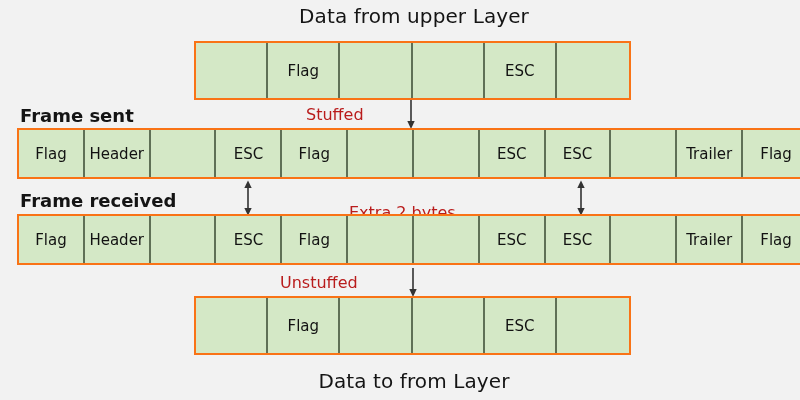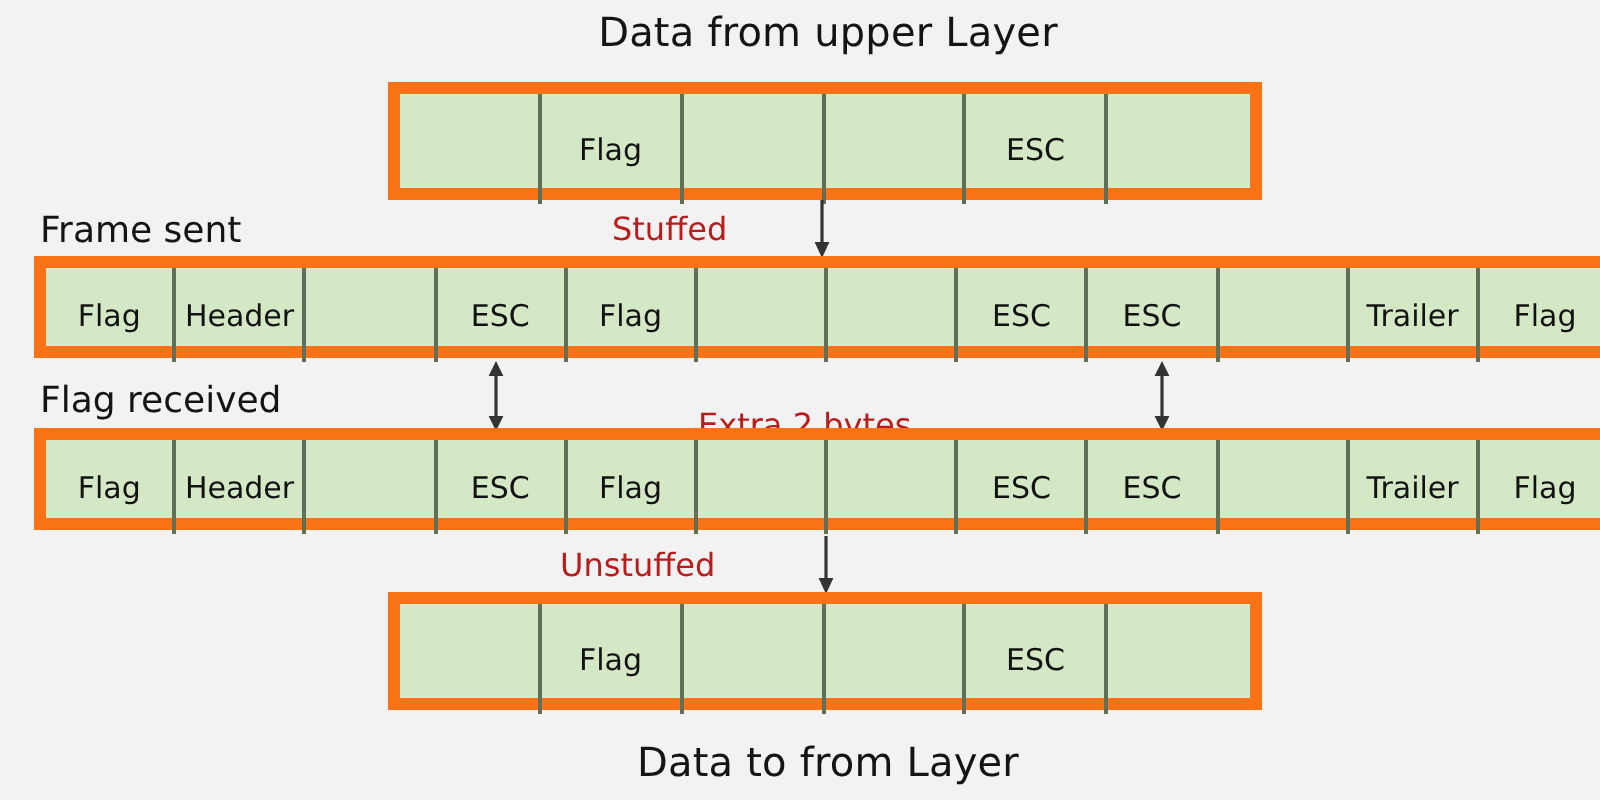--- a/index.html
+++ b/index.html
@@ -33,21 +33,21 @@
     letter-spacing: 0.1px;
     white-space: nowrap;
   }
   #title-top { top: 4px; }
   #title-bottom { top: 369px; }
 
   .row {
     position: absolute;
     display: flex;
     box-sizing: border-box;
-    border: 6px solid #f97316;
+    border: 2px solid #f97316;
     background: #d4e8c6;
   }
   .cell {
     box-sizing: border-box;
     border-right: 2px solid #5f7056;
     display: flex;
     align-items: center;
     justify-content: center;
     font-size: 15px;
     color: #121212;
@@ -74,20 +74,21 @@
   }
   #row-frame-sent { top: 128px; }
   #row-frame-received { top: 214px; }
   #row-frame-sent .cell, #row-frame-received .cell { width: 66.17px; height: 47px; }
 
   .side-label {
     position: absolute;
     font-size: 18px;
     color: #141414;
     white-space: nowrap;
+    font-weight: bold;
   }
   #label-frame-sent { left: 6px; top: 105px; }
   #label-frame-received { left: 6px; top: 190px; }
 
   .op-label {
     position: absolute;
     font-size: 16px;
     color: #b91c1c;
     white-space: nowrap;
   }
@@ -137,21 +138,21 @@
       <div class="cell">Flag</div>
       <div class="cell"></div>
       <div class="cell"></div>
       <div class="cell">ESC</div>
       <div class="cell">ESC</div>
       <div class="cell"></div>
       <div class="cell">Trailer</div>
       <div class="cell">Flag</div>
     </div>
 
-  <div class="side-label" id="label-frame-received">Flag received</div>
+  <div class="side-label" id="label-frame-received">Frame received</div>
 
   <div class="op-label" id="label-extra">Extra 2 bytes</div>
 
   <svg class="arrow-svg" id="arrow-extra-left" width="12" height="36" viewBox="0 0 12 36">
     <line x1="6" y1="5" x2="6" y2="31" stroke="#333333" stroke-width="1.6"></line>
     <path d="M6 0.5 L2.3 8 L9.7 8 Z" fill="#333333"></path>
     <path d="M6 35.5 L2.3 28 L9.7 28 Z" fill="#333333"></path>
   </svg>
 
   <svg class="arrow-svg" id="arrow-extra-right" width="12" height="36" viewBox="0 0 12 36">

